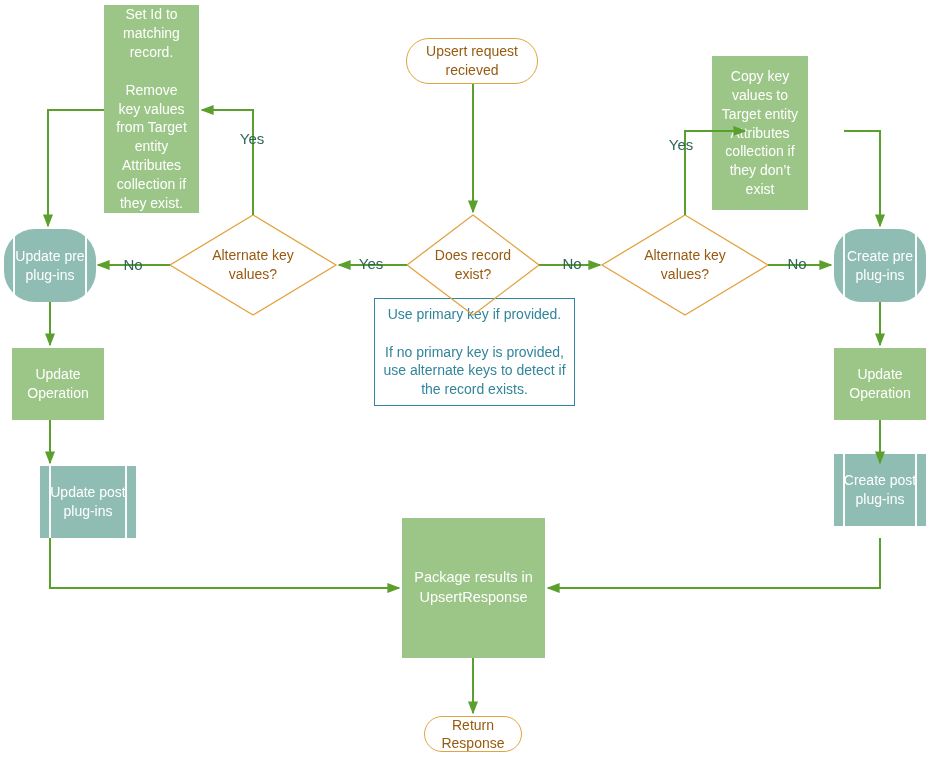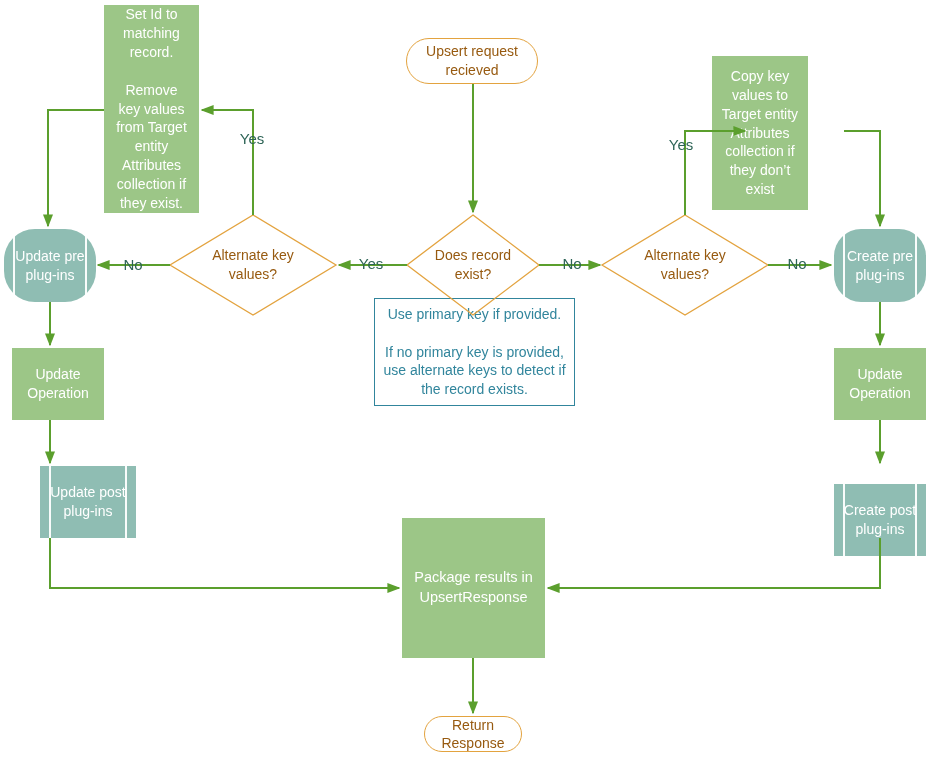--- a/index.html
+++ b/index.html
@@ -59,21 +59,21 @@
   <div class="node green zt" style="left:834px; top:348px; width:92px; height:72px;">Update Operation</div>
 
   <div class="node green zt" style="left:402px; top:518px; width:143px; height:140px; font-size:14.5px;">Package results in UpsertResponse</div>
 
   <div class="node teal process zt" style="left:4px; top:229px; width:92px; height:73px;border-radius:31px;">Update pre plug-ins</div>
 
   <div class="node teal process zt" style="left:4px; top:466px; width:96px; height:72px;margin-left:36px;">Update post plug-ins</div>
 
   <div class="node teal process zt" style="left:834px; top:229px; width:92px; height:73px;border-radius:27px;">Create pre plug-ins</div>
 
-  <div class="node teal process zt" style="left:834px; top:484px; width:92px; height:72px;">Create post plug-ins</div>
+  <div class="node teal process zt" style="left:834px; top:454px; width:92px; height:72px;">Create post plug-ins</div>
 
   <div class="node notebox" style="left:374px; top:298px; width:201px; height:108px; z-index:1;">Use primary key if provided.
 
 If no primary key is provided, use alternate keys to detect if the record exists.</div>
 
   <svg id="connector-layer" width="931" height="765" viewBox="0 0 931 765">
     <defs>
       <marker id="arrow" markerWidth="6.5" markerHeight="5" refX="5.8" refY="2.5" orient="auto">
         <path d="M0,0 L6.5,2.5 L0,5 z" fill="#5B9F2D"></path>
       </marker>

